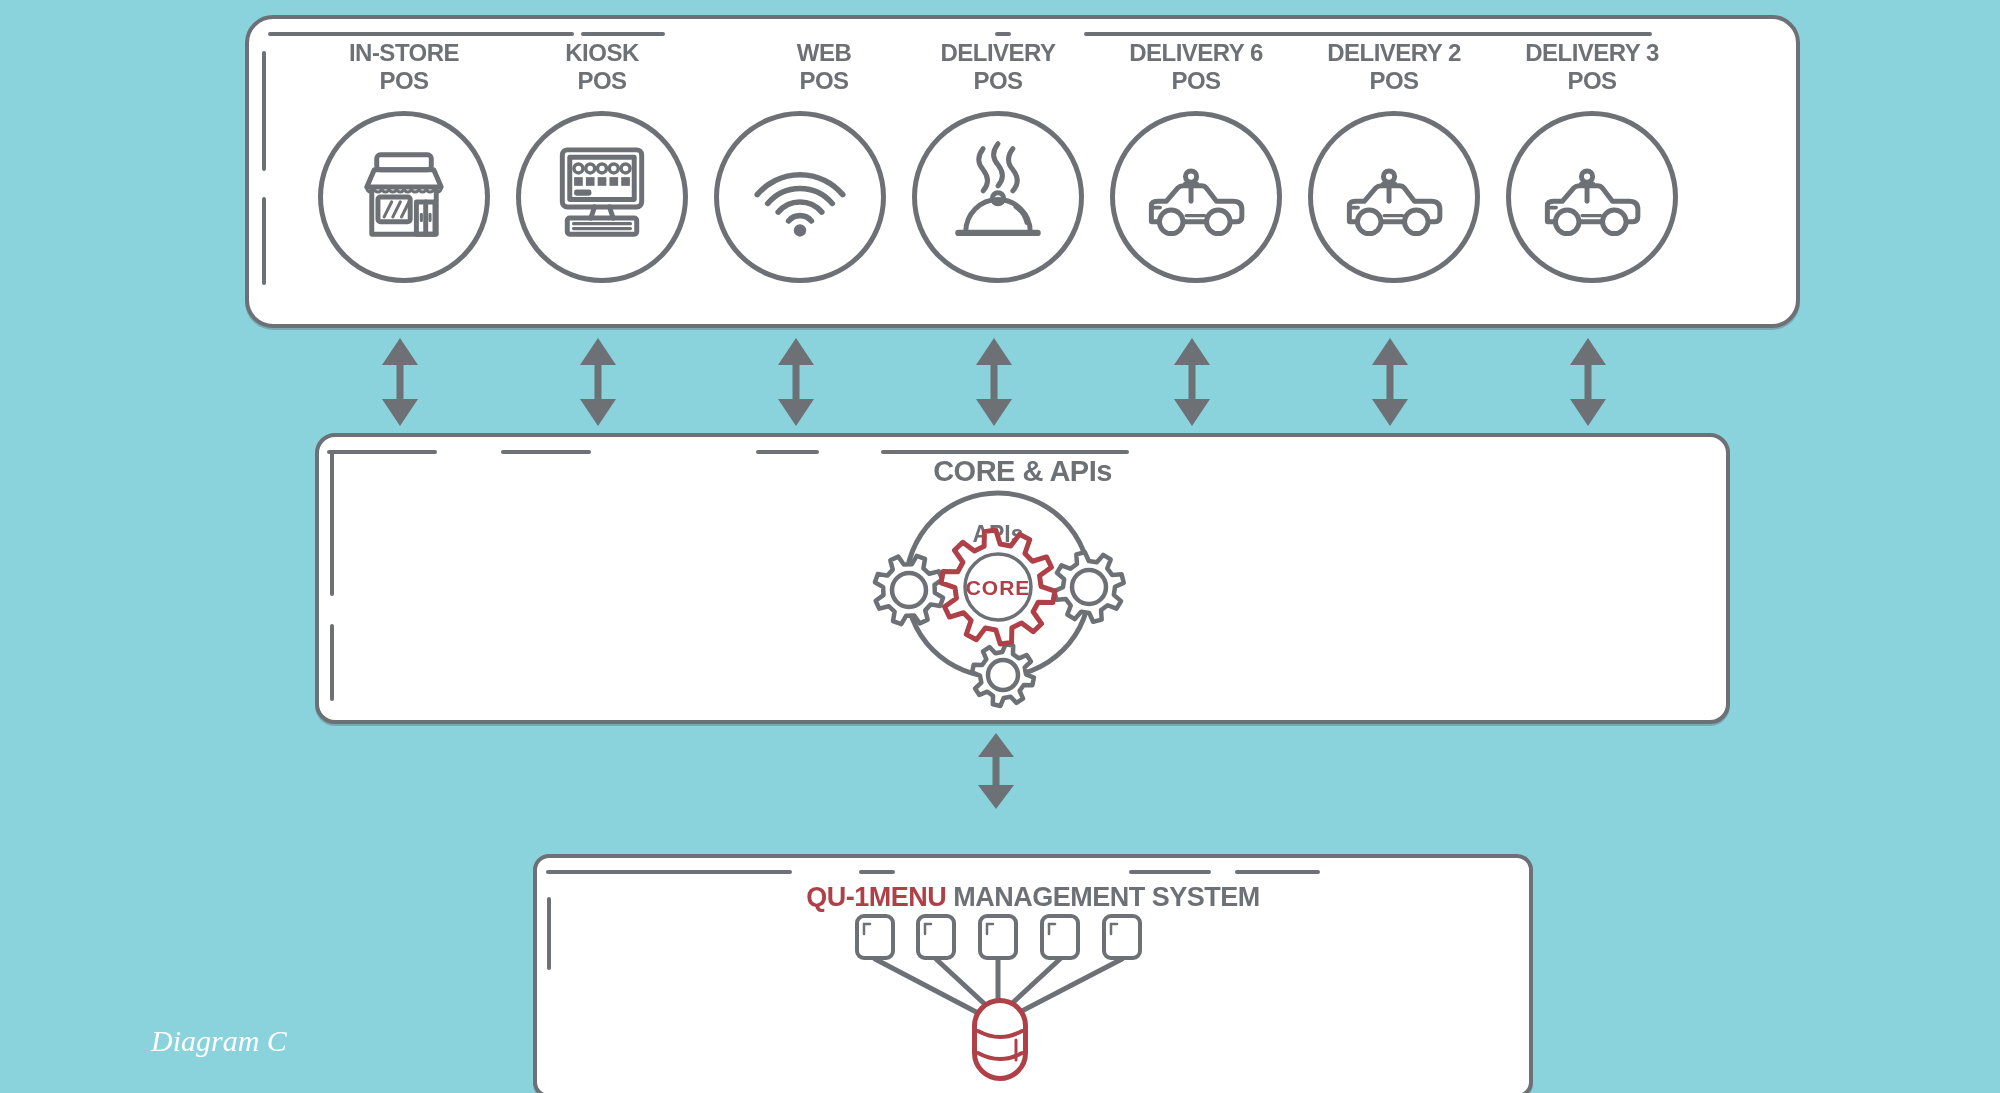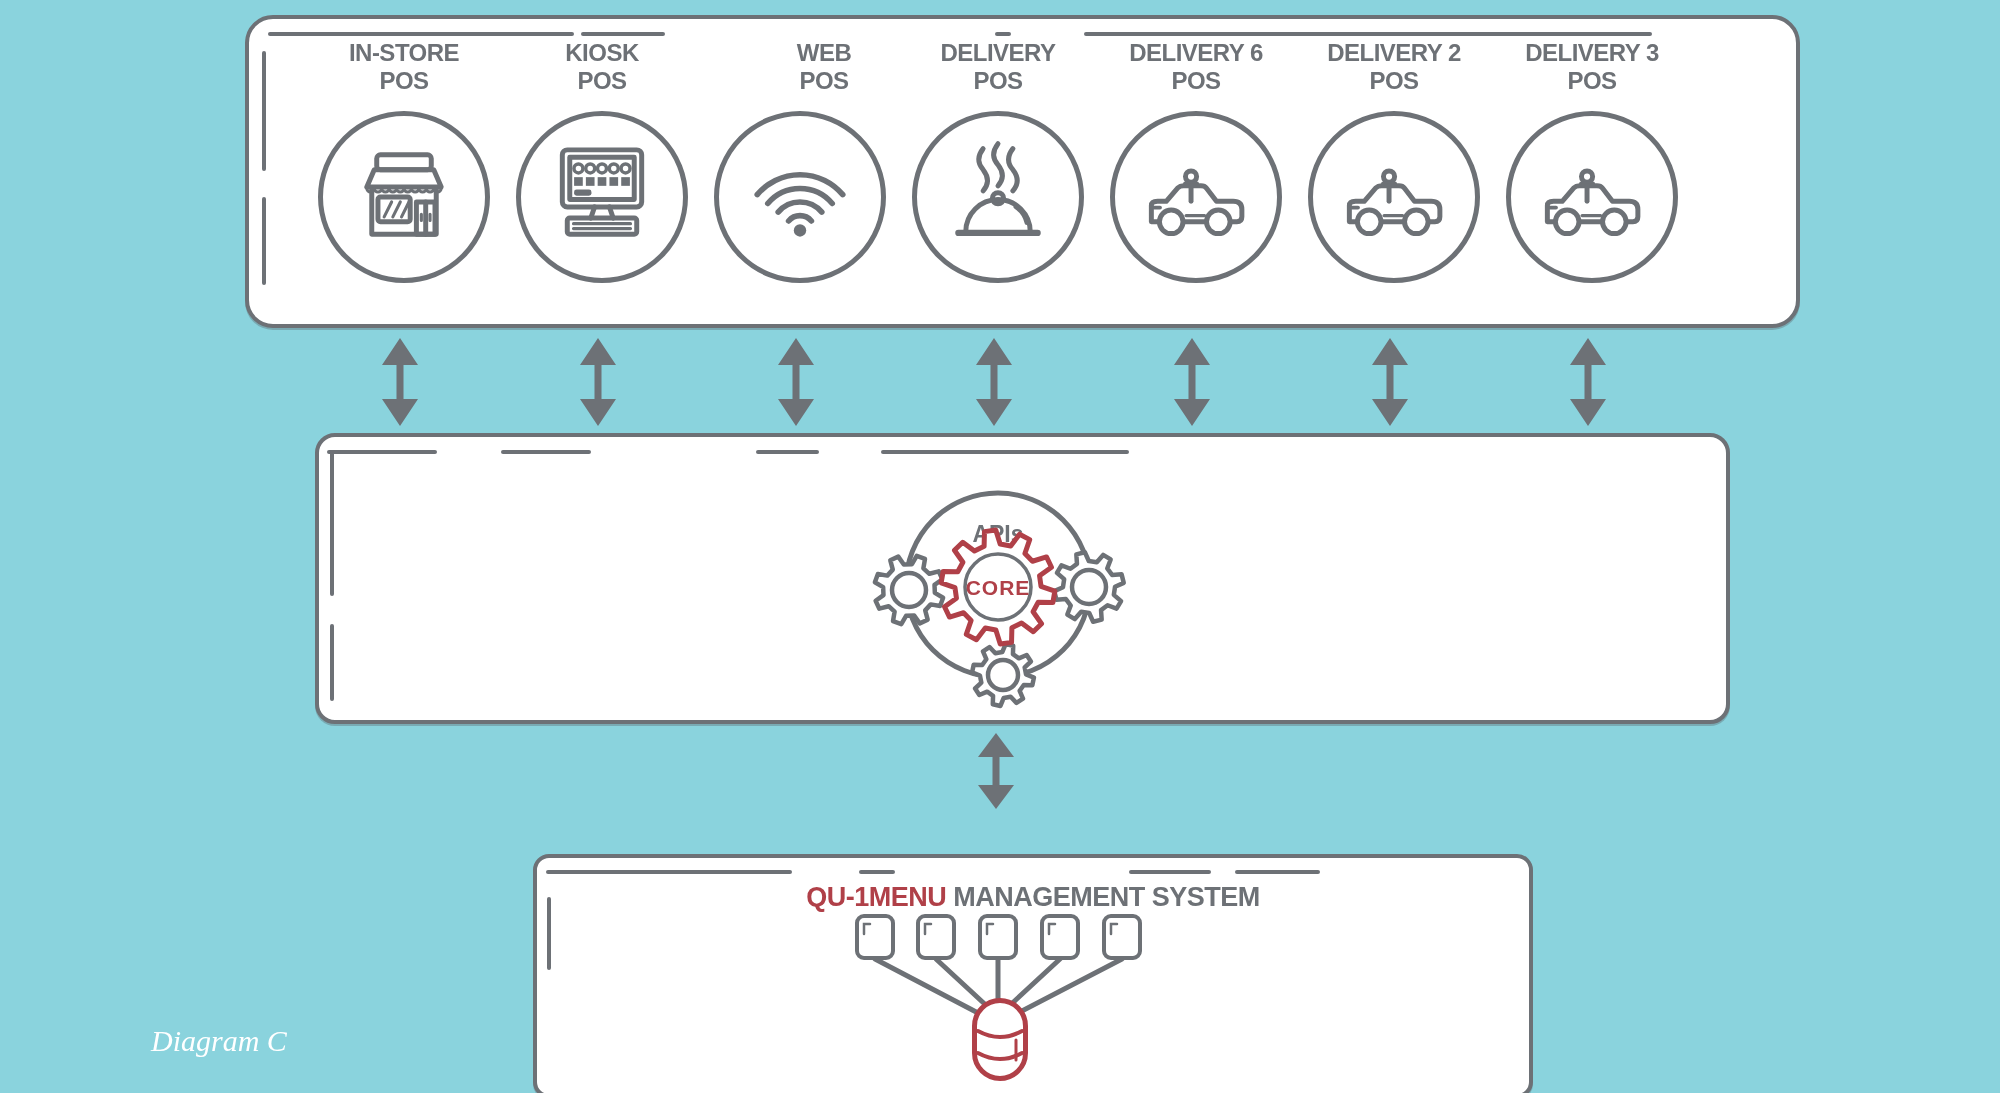--- a/index.html
+++ b/index.html
@@ -239,20 +239,21 @@
   </svg>
 
 <div class="box" id="middle-box">
   <div class="sk h" style="left:8px;top:13px;width:110px;"></div>
   <div class="sk h" style="left:182px;top:13px;width:90px;"></div>
   <div class="sk h" style="left:437px;top:13px;width:63px;"></div>
   <div class="sk h" style="left:562px;top:13px;width:248px;"></div>
   <div class="sk v" style="left:11px;top:14px;height:145px;"></div>
   <div class="sk v" style="left:11px;top:187px;height:77px;"></div>
 
+  <div id="mid-title">CORE &amp; APIs</div>
 
   <svg id="gear-graphic" width="420" height="224" viewBox="0 0 420 224">
     <circle cx="210" cy="95" r="92" fill="#ffffff" stroke="#6d7176" stroke-width="5"></circle>
     <text x="210" y="52" text-anchor="middle" font-size="23" font-weight="bold" fill="#6d7176">APIs</text>
 
     <path transform="translate(215,185) rotate(12)" fill="#ffffff" stroke="#6d7176" stroke-width="4.5" stroke-linejoin="round" d="M-5.4,-22.4L-3.9,-30.8L3.9,-30.8L5.4,-22.4L12.0,-19.6L19.0,-24.5L24.5,-19.0L19.6,-12.0L22.4,-5.4L30.8,-3.9L30.8,3.9L22.4,5.4L19.6,12.0L24.5,19.0L19.0,24.5L12.0,19.6L5.4,22.4L3.9,30.8L-3.9,30.8L-5.4,22.4L-12.0,19.6L-19.0,24.5L-24.5,19.0L-19.6,12.0L-22.4,5.4L-30.8,3.9L-30.8,-3.9L-22.4,-5.4L-19.6,-12.0L-24.5,-19.0L-19.0,-24.5L-12.0,-19.6Z"></path>
     <circle cx="215" cy="185" r="15" fill="#ffffff" stroke="#6d7176" stroke-width="4.5"></circle>
 
     <path transform="translate(121,100) rotate(20)" fill="#ffffff" stroke="#6d7176" stroke-width="4.5" stroke-linejoin="round" d="M-6.1,-25.3L-4.4,-34.7L4.4,-34.7L6.1,-25.3L13.6,-22.2L21.5,-27.7L27.7,-21.5L22.2,-13.6L25.3,-6.1L34.7,-4.4L34.7,4.4L25.3,6.1L22.2,13.6L27.7,21.5L21.5,27.7L13.6,22.2L6.1,25.3L4.4,34.7L-4.4,34.7L-6.1,25.3L-13.6,22.2L-21.5,27.7L-27.7,21.5L-22.2,13.6L-25.3,6.1L-34.7,4.4L-34.7,-4.4L-25.3,-6.1L-22.2,-13.6L-27.7,-21.5L-21.5,-27.7L-13.6,-22.2Z"></path>
     <circle cx="121" cy="100" r="17" fill="#ffffff" stroke="#6d7176" stroke-width="4.5"></circle>

